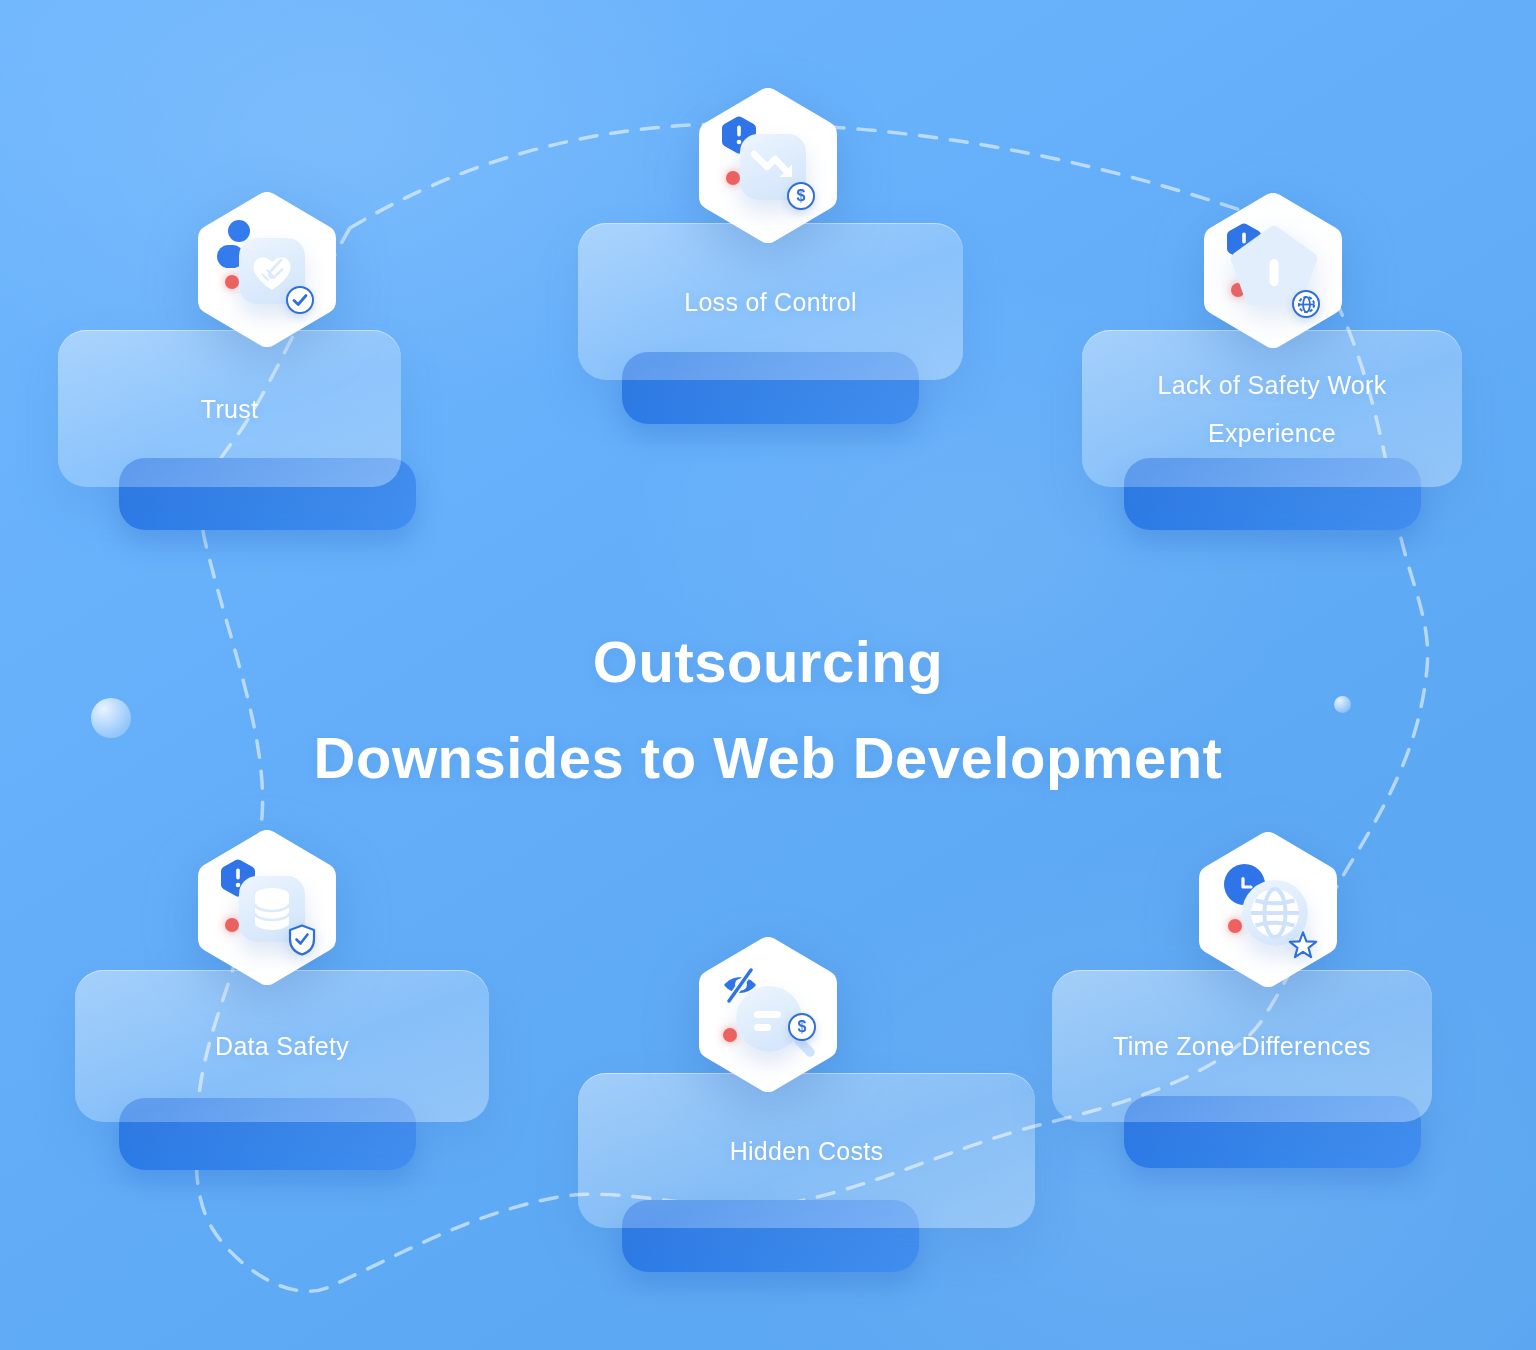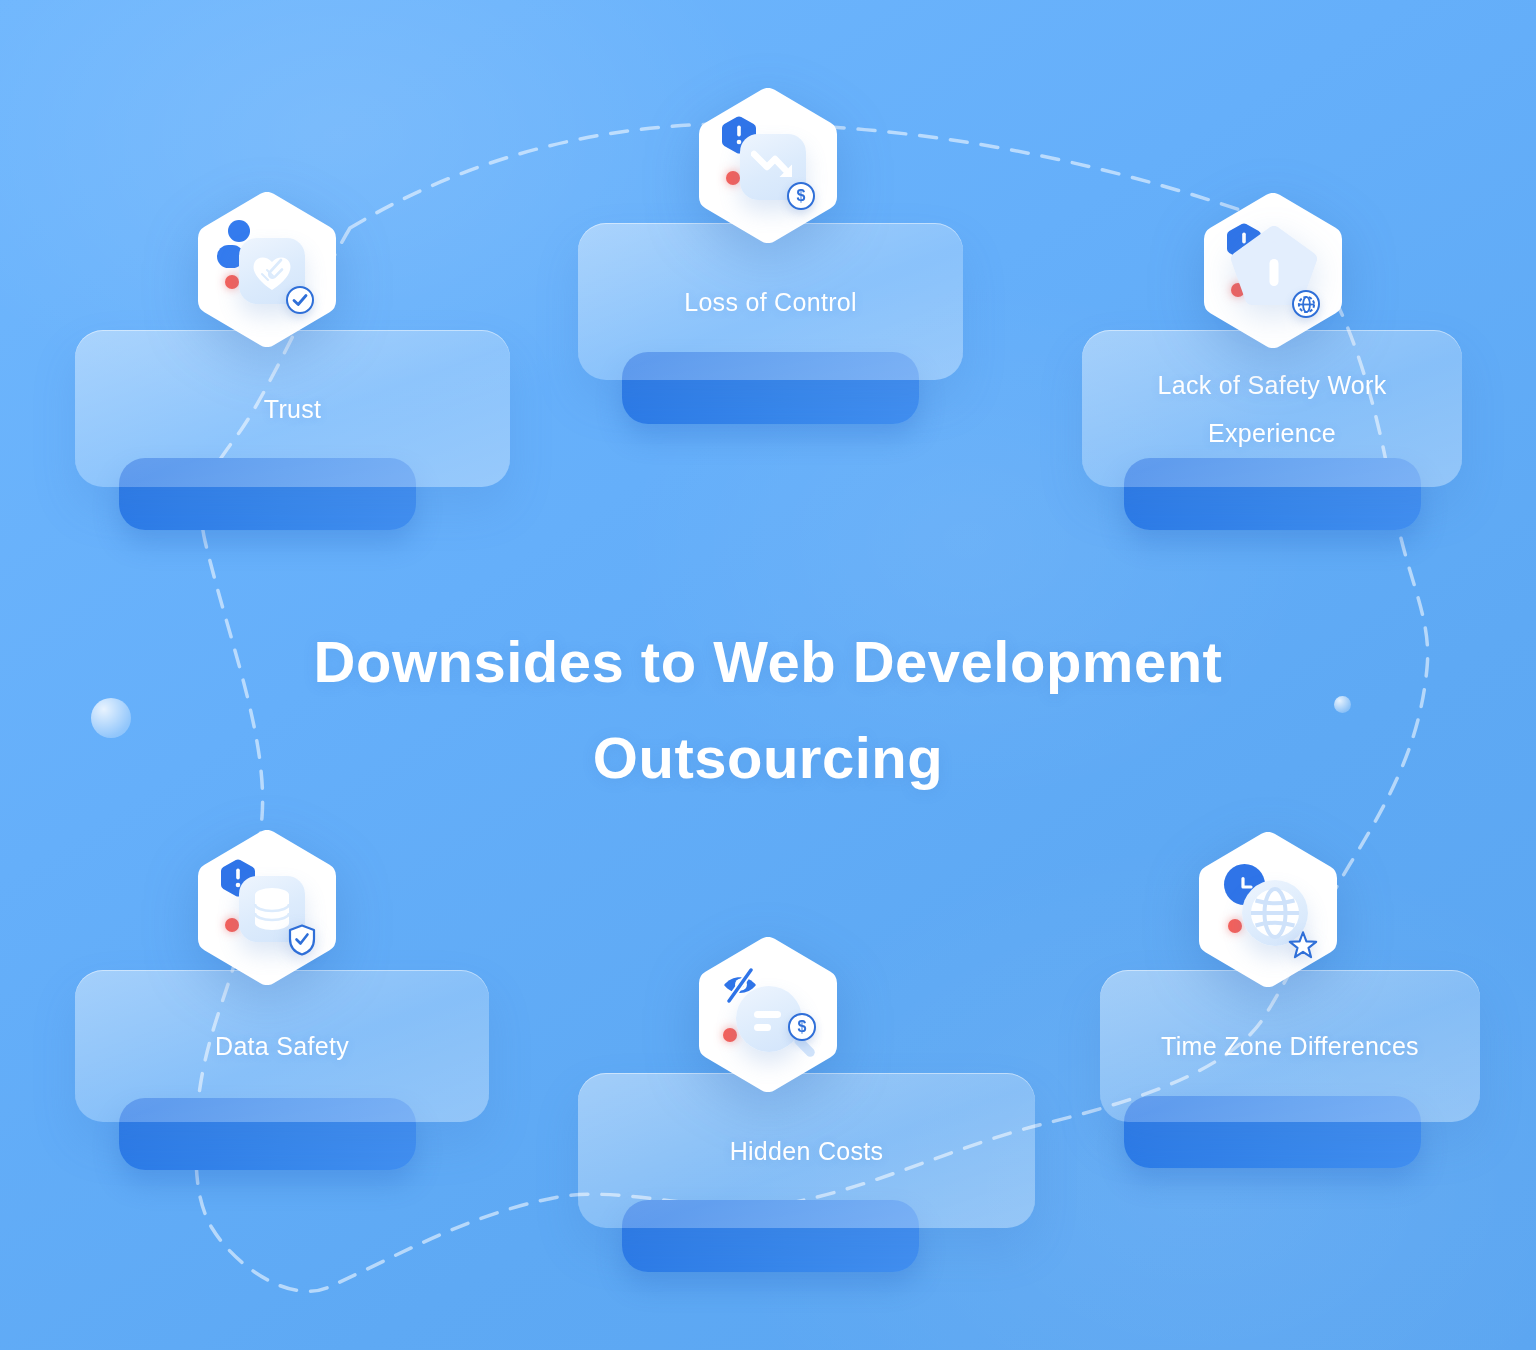--- a/index.html
+++ b/index.html
@@ -57,31 +57,31 @@
     box-shadow: 0 22px 44px rgba(66,124,205,0.18), inset 0 1px 0 rgba(255,255,255,0.45);
     display: flex; align-items: center; justify-content: center;
     text-align: center;
   }
   .card-label {
     color: #ffffff; font-size: 25px; font-weight: 400; line-height: 48px;
     padding: 0 34px; letter-spacing: 0.3px;
     text-shadow: 0 1px 8px rgba(70,125,205,0.18);
   }
 
-  .card-trust   { left: 75px;   top: 330px; width: 435px; height: 157px; }
+  .card-trust   { left: 58px;   top: 330px; width: 343px; height: 157px; }
   .bar-trust    { left: 119px;  top: 458px; }
   .card-loss    { left: 578px;  top: 223px; width: 385px; height: 157px; }
   .bar-loss     { left: 622px;  top: 352px; }
   .card-lack    { left: 1082px; top: 330px; width: 380px; height: 157px; }
   .bar-lack     { left: 1124px; top: 458px; }
   .card-data    { left: 75px;   top: 970px; width: 414px; height: 152px; }
   .bar-data     { left: 119px;  top: 1098px; }
   .card-hidden  { left: 578px;  top: 1073px; width: 457px; height: 155px; }
   .bar-hidden   { left: 622px;  top: 1200px; }
-  .card-tz      { left: 1100px; top: 970px; width: 380px; height: 152px; text-align: center; }
+  .card-tz      { left: 1052px; top: 970px; width: 380px; height: 152px; text-align: center; }
   .bar-tz       { left: 1124px; top: 1096px; }
 
   
   .hex {
     position: absolute; z-index: 4;
     width: 156px; height: 175px;
   }
   .hex-trust  { left: 189px;  top: 182px; }
   .hex-loss   { left: 690px;  top: 78px;  }
   .hex-lack   { left: 1195px; top: 183px; }
@@ -164,22 +164,22 @@
              C 250 905 258 860 262 817
              C 268 736 228 638 205 541
              C 193 489 214 468 241 430
              C 272 385 312 292 350 228 Z" fill="none" stroke="rgba(255,255,255,0.55)" stroke-width="3.5" stroke-dasharray="17 14" stroke-linecap="round"></path>
   </svg>
 
   <div class="bubble bubble-left"></div>
   <div class="bubble bubble-right"></div>
 
   <h1 class="title">
+    <span>Outsourcing</span>
     <span>Downsides to Web Development</span>
-    <span>Outsourcing</span>
   </h1>
 
   <div class="bar bar-trust"></div>
   <div class="glass-card card-trust">
     <div class="card-label">Trust</div>
   </div>
   <div class="hex hex-trust">
     <svg class="hex-bg" width="156" height="175" viewBox="0 0 156 175">
       <polygon points="78,23 134,56 134,119 78,152 22,119 22,56" fill="#ffffff" stroke="#ffffff" stroke-width="26" stroke-linejoin="round"></polygon>
     </svg>

